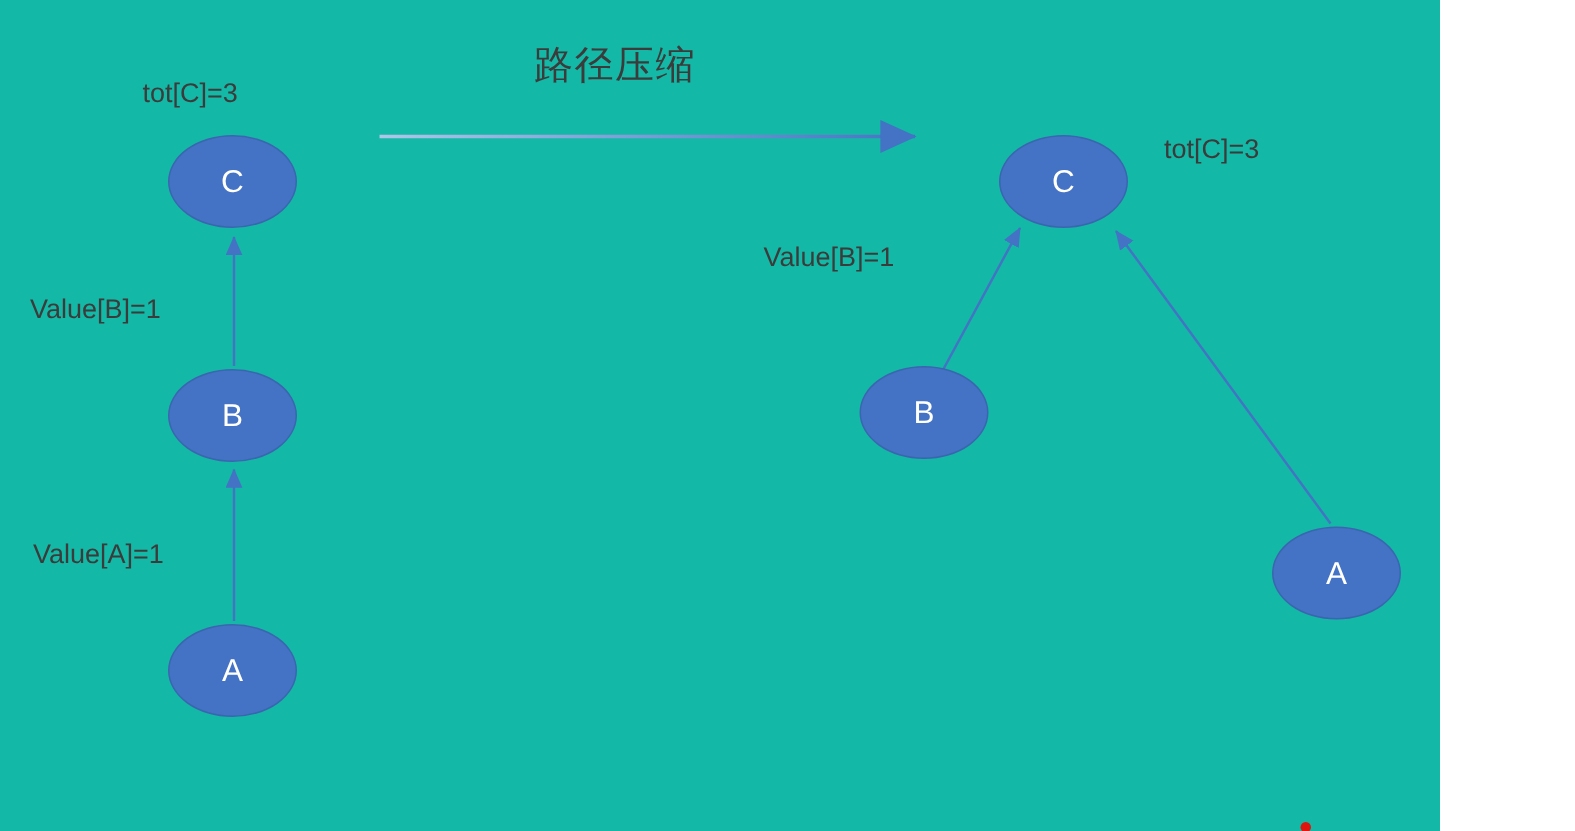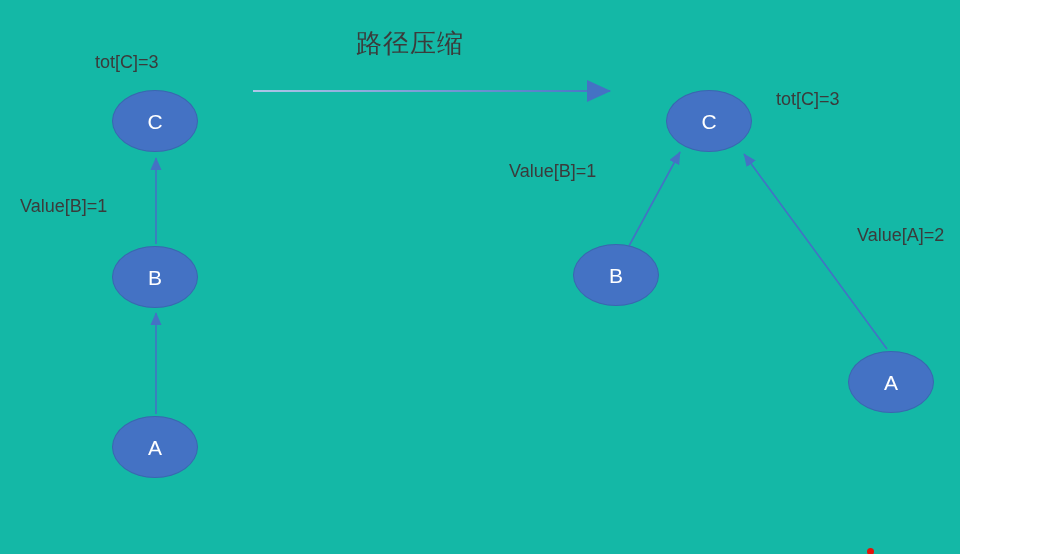--- a/index.html
+++ b/index.html
@@ -84,24 +84,24 @@
 
     <line x1="887" y1="349" x2="744" y2="154" style="stroke:var(--arrow-color,#4472c4)" stroke-width="1.6" marker-end="url(#arrowhead)"></line>
   </svg>
 
   <div class="transform-label">路径压缩</div>
 
   <div class="lbl" style="left:95px;top:52px;">tot[C]=3</div>
   <div class="node" style="left:112px;top:90px;">C</div>
   <div class="lbl" style="left:20px;top:196px;">Value[B]=1</div>
   <div class="node" style="left:112px;top:246px;">B</div>
+  <div class="lbl" style="left:22px;top:359px;">Value[A]=1</div>
   <div class="node" style="left:112px;top:416px;">A</div>
 
   <div class="node" style="left:666px;top:90px;">C</div>
   <div class="lbl" style="left:776px;top:89px;">tot[C]=3</div>
   <div class="lbl" style="left:509px;top:161px;">Value[B]=1</div>
   <div class="node" style="left:573px;top:244px;">B</div>
-  <div class="lbl" style="left:857px;top:225px;">Value[A]=2</div>
   <div class="node" style="left:848px;top:351px;">A</div>
 
   <div class="pointer-dot"></div>
 
 </div>
 
 </body></html>

